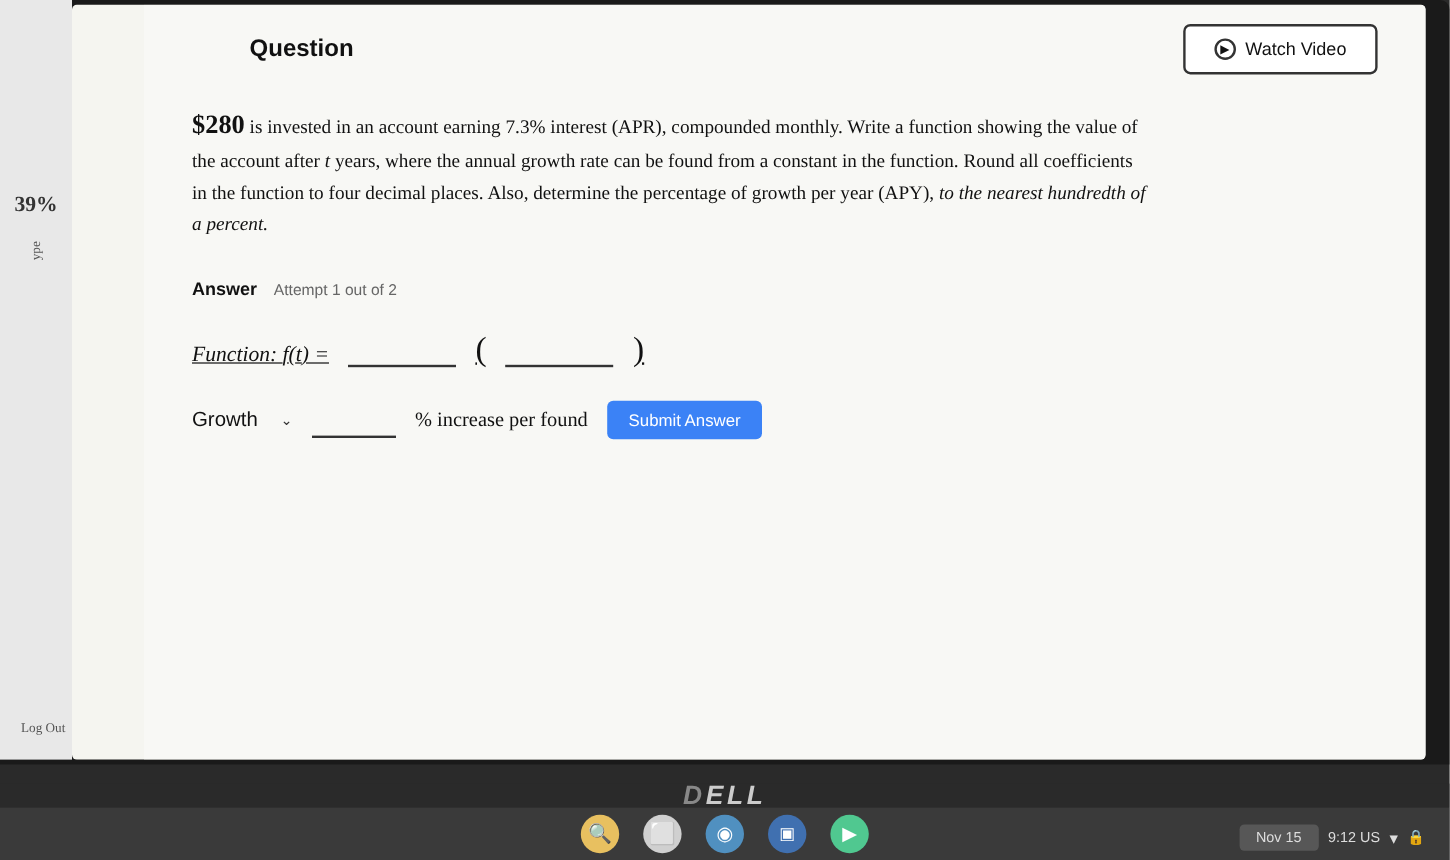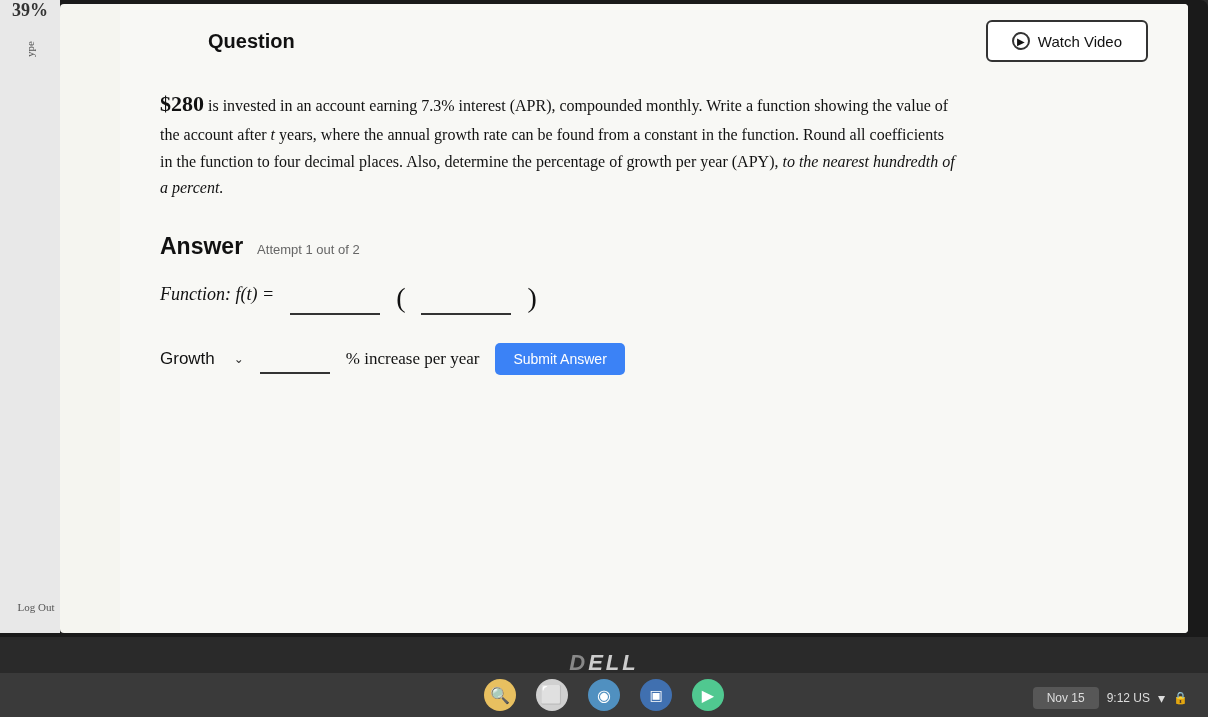--- a/index.html
+++ b/index.html
@@ -40,20 +40,21 @@
     .left-sidebar {
       position: absolute;
       left: 0;
       top: 0;
       width: 60px;
       bottom: 84px;
       background: #e8e8e8;
       display: flex;
       flex-direction: column;
       align-items: center;
+      padding-top: 160px;
       gap: 20px;
     }
 
     .sidebar-percentage {
       font-size: 18px;
       font-weight: bold;
       color: #333;
       writing-mode: horizontal-tb;
     }
 
@@ -144,44 +145,45 @@
       font-size: 22px;
       font-weight: bold;
     }
 
     
     .answer-section {
       margin-top: 24px;
     }
 
     .answer-label {
-      font-size: 23px;
+      font-size: 15px;
       font-weight: bold;
       font-family: Arial, sans-serif;
       color: #111;
       display: inline;
     }
 
     .attempt-label {
       font-size: 13px;
       color: #666;
       font-family: Arial, sans-serif;
       margin-left: 10px;
       font-style: normal;
       font-weight: normal;
     }
 
     .function-row {
       display: flex;
-      align-items: flex-start;
+      align-items: flex-end;
       gap: 16px;
       margin-top: 24px;
       margin-bottom: 28px;
       font-size: 18px;
       color: #111;
+      text-decoration: underline;
     }
 
     .function-label {
       font-style: italic;
       font-size: 18px;
       color: #111;
     }
 
     .function-input-box {
       border: none;
@@ -373,21 +375,21 @@
         <span class="paren">)</span>
       </div>
 
       
       <div class="growth-row">
         <div class="growth-dropdown">
           <span>Growth</span>
           <span class="dropdown-chevron">⌄</span>
         </div>
         <input class="growth-input" type="text" placeholder="" style="">
-        <span>% increase per year</span>
+        <span>% increase per found</span>
         <button class="submit-btn">Submit Answer</button>
       </div>
     </div>
 
   </div>
 </div>
 
 <div class="dell-area">
   <span class="dell-logo">
     <span style="color:#888; font-style:italic;">D</span><span style="font-style:italic;">ELL</span>

